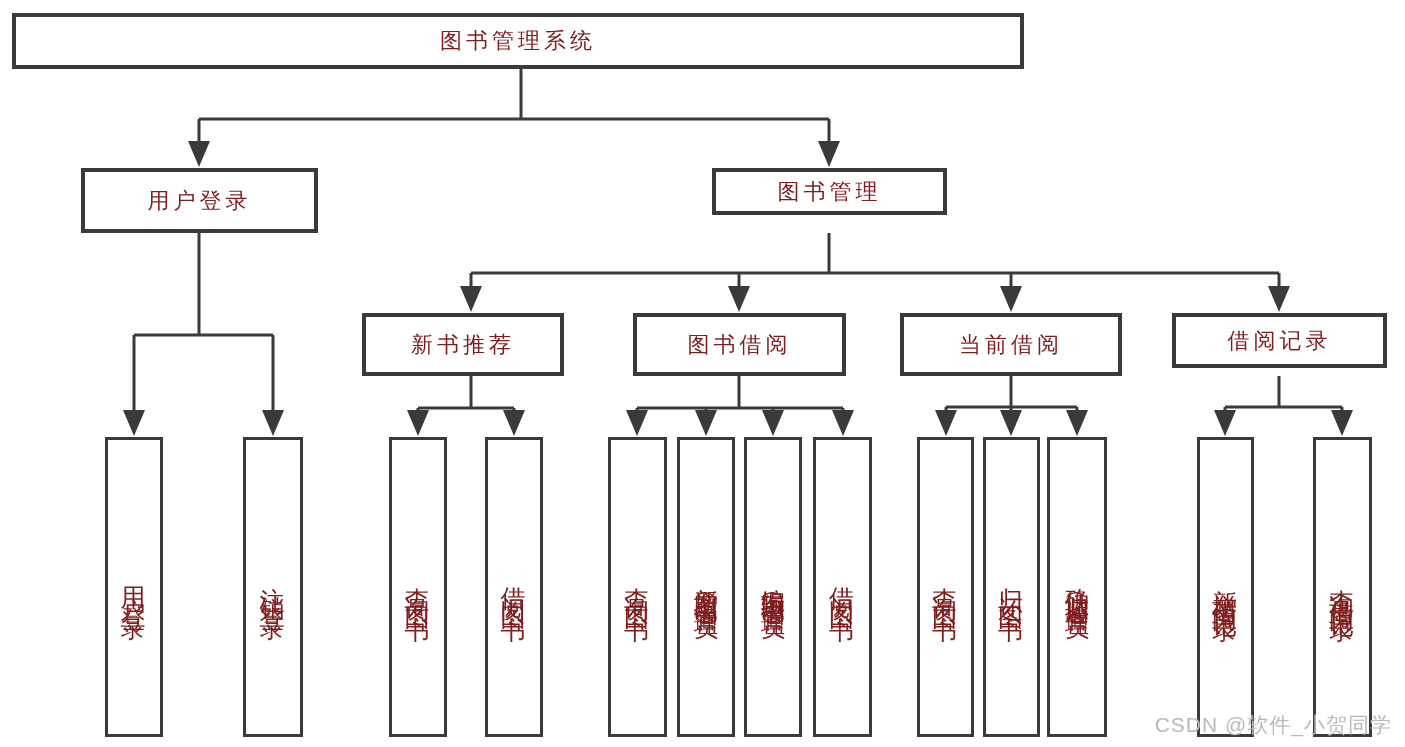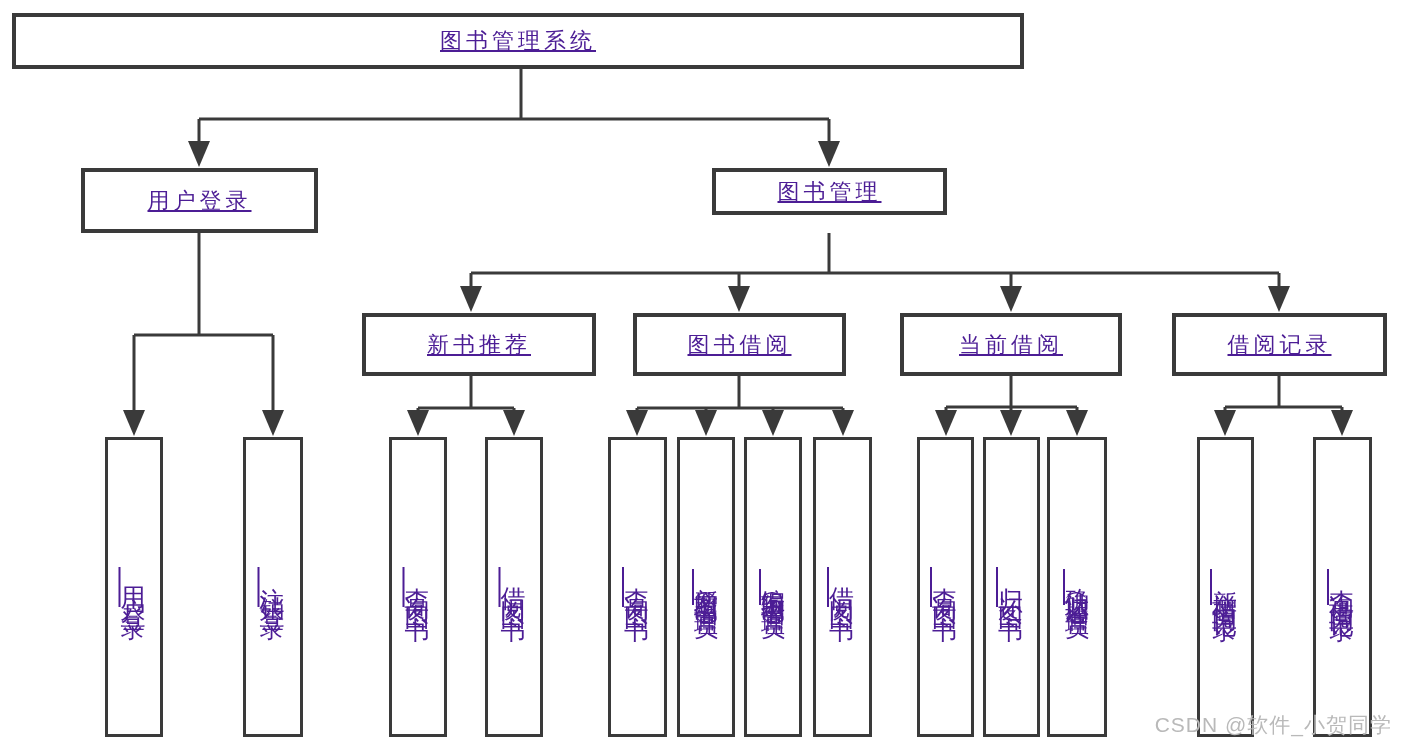--- a/index.html
+++ b/index.html
@@ -12,24 +12,23 @@
   }
   .connectors{position:absolute;left:0;top:0;z-index:1;}
   .node{
     position:absolute;
     box-sizing:border-box;
     background:#ffffff;
     border:3px solid #3a3a3a;
     display:flex;
     align-items:center;
     justify-content:center;
-    color:#4c1d95;
+    color:#7f1d1d;
     z-index:2;
     white-space:nowrap;
-    text-decoration:underline;
   }
   .hnode{
     border-width:4px;
     font-size:22px;
     letter-spacing:4px;
   }
   .vnode{
     writing-mode:vertical-rl;
     text-orientation:mixed;
     font-size:25px;
@@ -121,24 +120,24 @@
       <polygon points="1214,410 1236,410 1225,436"></polygon>
       <polygon points="1331,410 1353,410 1342,436"></polygon>
     </g>
   </svg>
 
   <div class="node hnode" style="left:12px;top:13px;width:1012px;height:56px;">图书管理系统</div>
 
   <div class="node hnode" style="left:81px;top:168px;width:237px;height:65px;">用户登录</div>
   <div class="node hnode" style="left:712px;top:168px;width:235px;height:47px;">图书管理</div>
 
-  <div class="node hnode" style="left:362px;top:313px;width:234px;height:63px;">新书推荐</div>
+  <div class="node hnode" style="left:362px;top:313px;width:202px;height:63px;">新书推荐</div>
   <div class="node hnode" style="left:900px;top:313px;width:222px;height:63px;">当前借阅</div>
   <div class="node hnode" style="left:633px;top:313px;width:213px;height:63px;">图书借阅</div>
-  <div class="node hnode" style="left:1172px;top:313px;width:215px;height:63px;">借阅记录</div>
+  <div class="node hnode" style="left:1172px;top:313px;width:215px;height:55px;">借阅记录</div>
 
   <div class="node vnode" style="left:105px;top:437px;width:58px;height:300px;">用户登录</div>
   <div class="node vnode" style="left:243px;top:437px;width:60px;height:300px;">注销登录</div>
 
   <div class="node vnode" style="left:389px;top:437px;width:58px;height:300px;">查询图书</div>
   <div class="node vnode" style="left:485px;top:437px;width:58px;height:300px;">借阅图书</div>
 
   <div class="node vnode" style="left:608px;top:437px;width:59px;height:300px;">查询图书</div>
   <div class="node vnode dense" style="left:677px;top:437px;width:58px;height:300px;">新增图书（管理员）</div>
   <div class="node vnode dense" style="left:744px;top:437px;width:58px;height:300px;">编辑图书（管理员）</div>

